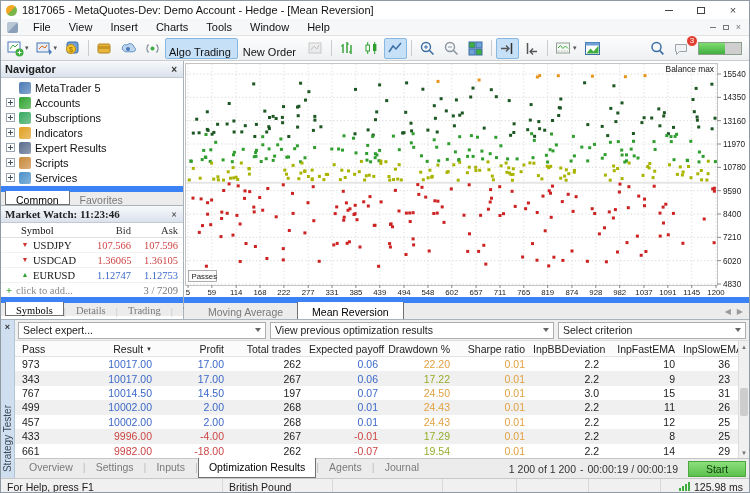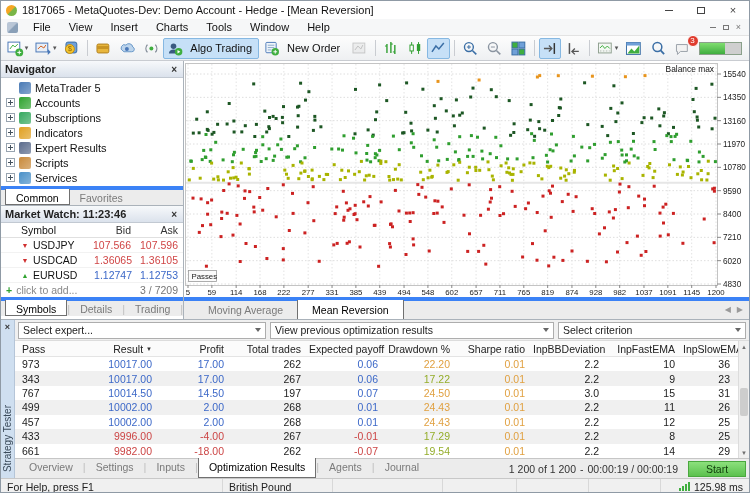--- a/index.html
+++ b/index.html
@@ -21,21 +21,21 @@
   .menu-doc-icon { width:11px; height:11px; border-radius:2px; background:linear-gradient(135deg,#b9c6d6 45%,#8aa0b8 55%); margin:0 6px 0 2px; }
   #menu-items { display:flex; flex:1; }
   .menu-item { padding:1px 9px; color:#111; }
   .mdi-controls { display:flex; gap:7px; padding-right:4px; color:#777; font-size:9px; align-items:center; }
   .mdi-min { width:6px; height:1px; background:#777; display:block; }
   .mdi-rest { width:6px; height:5px; border:1px solid #777; display:block; }
 
   
   .toolbar { height:25px; background:linear-gradient(#fdfdfd,#eef0f2); border-bottom:1px solid #c9ccd1; display:flex; align-items:center; padding:0 3px; gap:1px; flex:0 0 auto; }
   .tbtn { height:21px; min-width:21px; display:flex; align-items:center; justify-content:center; border:1px solid transparent; border-radius:2px; padding:0 2px; }
-  .tbtn.labeled { padding:0 6px 0 3px; gap:7px; }
+  .tbtn.labeled { padding:0 6px 0 3px; gap:7px;flex-direction:column; }
   .tbtn.active { background:#c6e0f7; border-color:#86b8e2; }
   .tbtn.disabled { opacity:.45; }
   .tsep { width:1px; height:16px; background:#c9ccd1; margin:0 3px; }
   .caret { font-size:7px; color:#555; margin-left:1px; }
   .tlabel { font-size:11px; color:#111; white-space:nowrap; }
   .toolbar-spacer { flex:1; }
   .notif-wrap { position:relative; }
   .badge { position:absolute; top:-4px; right:-6px; background:#e03c2f; color:#fff; border-radius:7px; min-width:12px; height:12px; font-size:8px; display:flex; align-items:center; justify-content:center; border:1px solid #fff; }
   .conn-toggle { width:44px; height:13px; border:1px solid #8aa08a; background:#cfcfcf; margin:0 4px; display:flex; }
   .conn-on { width:62%; background:linear-gradient(#7fdd6f,#3fae3f); }
@@ -50,26 +50,26 @@
   .navigator { height:145px; }
   #nav-tree { flex:1; padding-top:2px; overflow:hidden; }
   .tree-row { height:15px; display:flex; align-items:center; padding-left:5px; gap:4px; }
   .expander { width:9px; height:9px; border:1px solid #98a4b0; background:#fff; position:relative; flex:0 0 auto; }
   .expander:before { content:""; position:absolute; left:1px; right:1px; top:3px; height:1px; background:#45525e; }
   .expander:after { content:""; position:absolute; top:1px; bottom:1px; left:3px; width:1px; background:#45525e; }
   .exp-spacer { width:9px; flex:0 0 auto; }
   .tree-icon { width:12px; height:12px; border-radius:2px; flex:0 0 auto; }
   .tree-label { font-size:11px; color:#111; white-space:nowrap; }
 
-  .tabbar { height:19px; background:#ececec; border-top:4px solid #3b82f6; display:flex; align-items:stretch; padding-left:4px; flex:0 0 auto; }
+  .tabbar { height:19px; background:#ececec; border-top:6px solid #3b82f6; display:flex; align-items:stretch; padding-left:4px; flex:0 0 auto; }
   .tab { padding:2px 10px 0 10px; font-size:10.5px; color:#7a7a7a; white-space:nowrap; }
   .tab.active { background:#fff; border:1px solid #707070; border-top:none; color:#000; margin-top:-1px; padding-top:3px; }
   .tabsep { color:#c0c0c0; padding-top:2px; }
 
-  .market-watch { height:113px; border-bottom:none; flex:1; }
+  .market-watch { height:113px; border-bottom:none; flex:1;font-family:Liberation Serif, serif; }
   .mw-colhead { height:15px; display:flex; align-items:center; border-bottom:1px solid #e0e0e0; color:#333; font-size:10.5px; flex:0 0 auto; }
   .mw-row { height:15px; display:flex; align-items:center; font-size:10.5px; border-bottom:1px solid #f2f2f2; }
   .mw-sym { flex:1; display:flex; align-items:center; gap:4px; padding-left:20px; color:#111; }
   .mw-arrow { font-size:7px; width:8px; text-align:center; }
   .mw-bid { width:56px; text-align:right; }
   .mw-ask { width:52px; text-align:right; padding-right:5px; }
   .mw-add { height:14px; display:flex; align-items:center; font-size:10.5px; color:#888; padding:0 5px 0 5px; gap:4px; }
   .mw-add .plus { color:#2fa32f; font-weight:bold; }
   .mw-add .count { margin-left:auto; color:#777; }
   .val-red { color:#d04545; } .val-blue { color:#3c68c8; }

